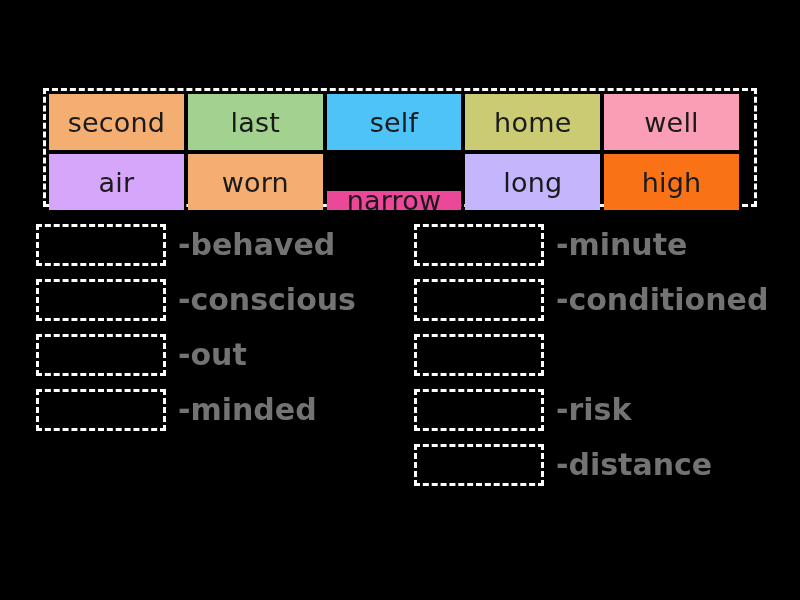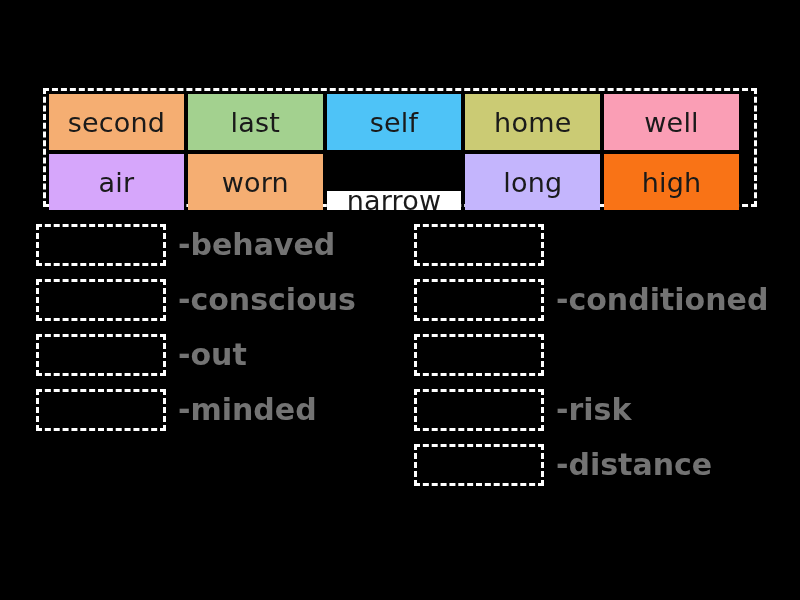--- a/index.html
+++ b/index.html
@@ -93,21 +93,21 @@
   <div class="bank-row row-top">
     <div class="tile" style="background-color: rgb(245, 174, 114);">second</div>
     <div class="tile" style="background-color: rgb(163, 209, 143);">last</div>
     <div class="tile" style="background-color: rgb(78, 195, 247);">self</div>
     <div class="tile" style="background-color: rgb(203, 203, 116);">home</div>
     <div class="tile" style="background-color: rgb(250, 158, 181);">well</div>
   </div>
   <div class="bank-row row-bottom">
     <div class="tile" style="background-color: rgb(214, 166, 251);">air</div>
     <div class="tile" style="background-color: rgb(245, 174, 114);">worn</div>
-    <div class="tile" style="background-color: #ffffff; margin-top: 37px;">narrow</div>
+    <div class="tile" style="background-color: #ec4899; margin-top: 37px;">narrow</div>
     <div class="tile" style="background-color: #c4b5fd;">long</div>
     <div class="tile" style="background-color: #f97316;">high</div>
   </div>
 </div>
 
 <div id="answer-area">
 
   <div class="answer-column" id="answer-column-left">
     <div class="answer-row">
       <div class="drop-slot"></div>
@@ -123,20 +123,21 @@
     </div>
     <div class="answer-row">
       <div class="drop-slot"></div>
       <div class="answer-label">-minded</div>
     </div>
   </div>
 
   <div class="answer-column" id="answer-column-right">
     <div class="answer-row">
       <div class="drop-slot"></div>
+      <div class="answer-label">-minute</div>
     </div>
     <div class="answer-row">
       <div class="drop-slot"></div>
       <div class="answer-label">-conditioned</div>
     </div>
     <div class="answer-row">
       <div class="drop-slot"></div>
     </div>
     <div class="answer-row">
       <div class="drop-slot"></div>

